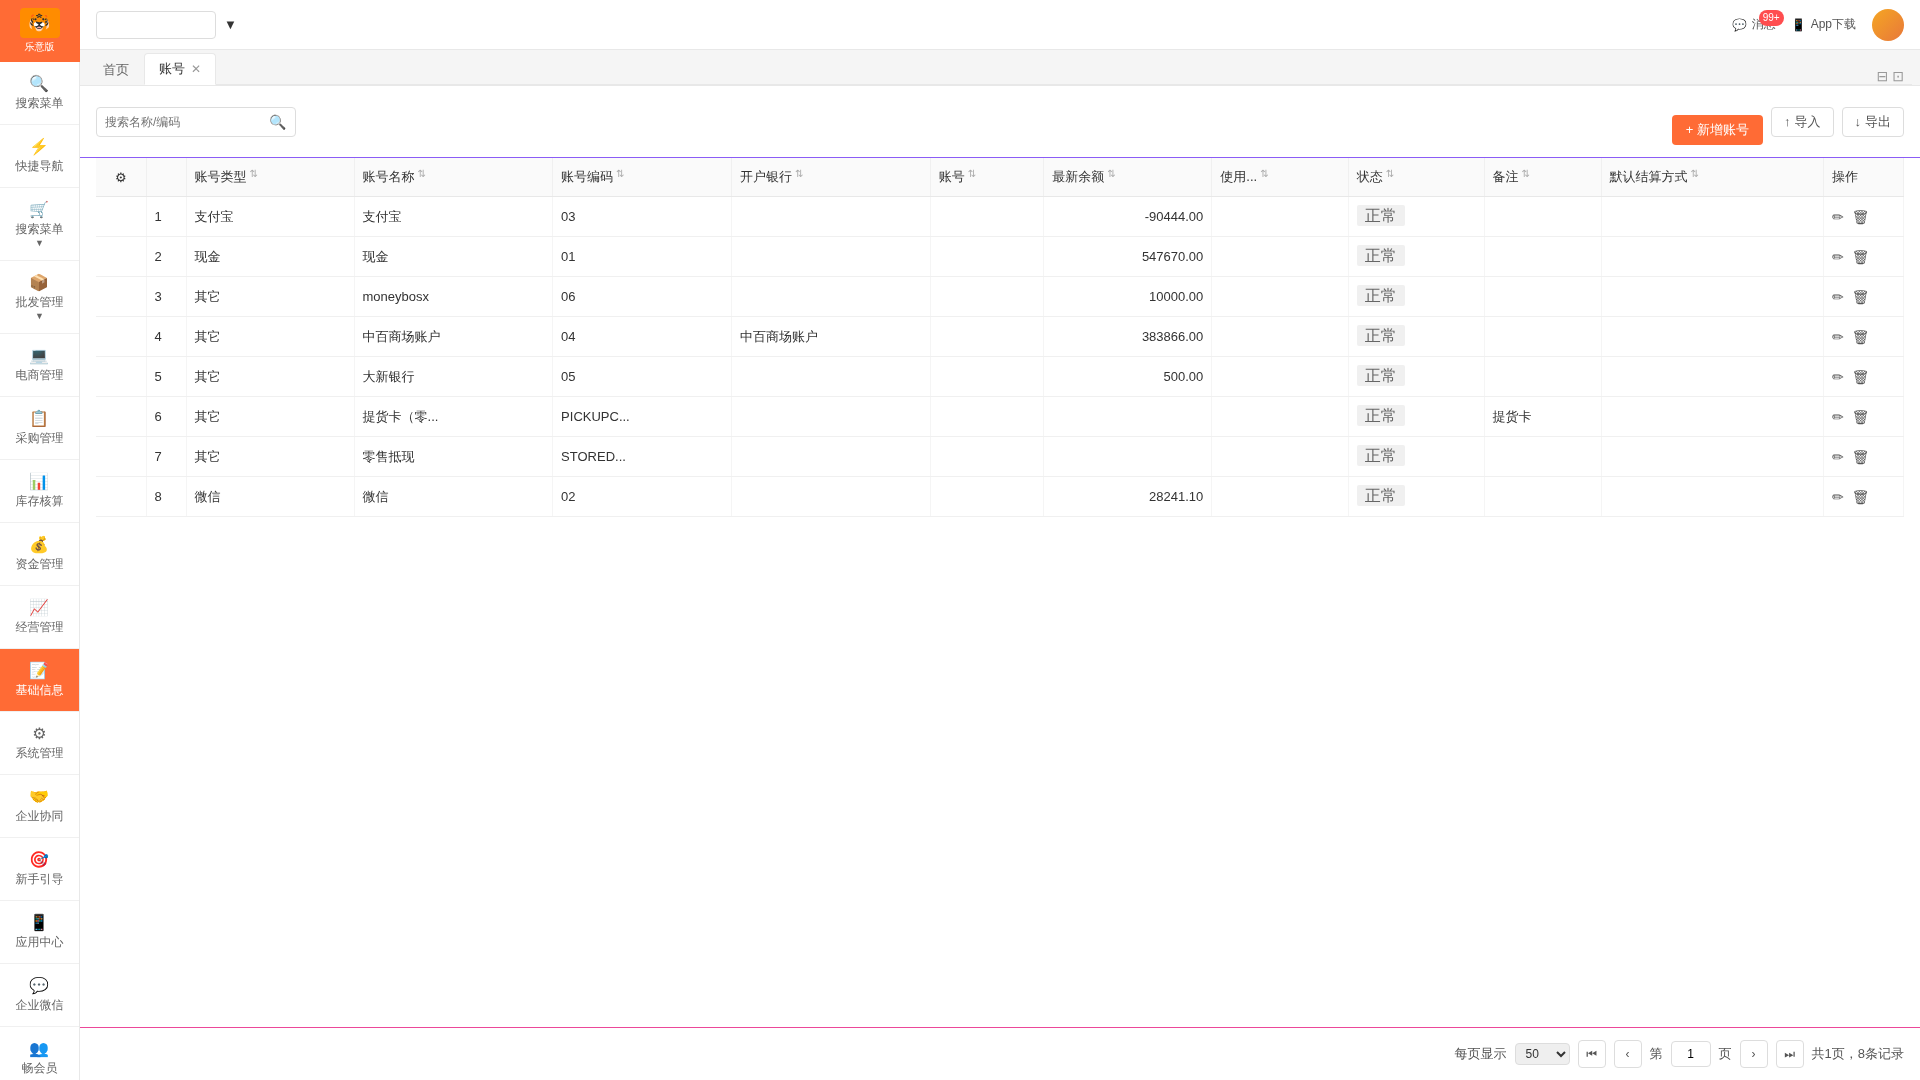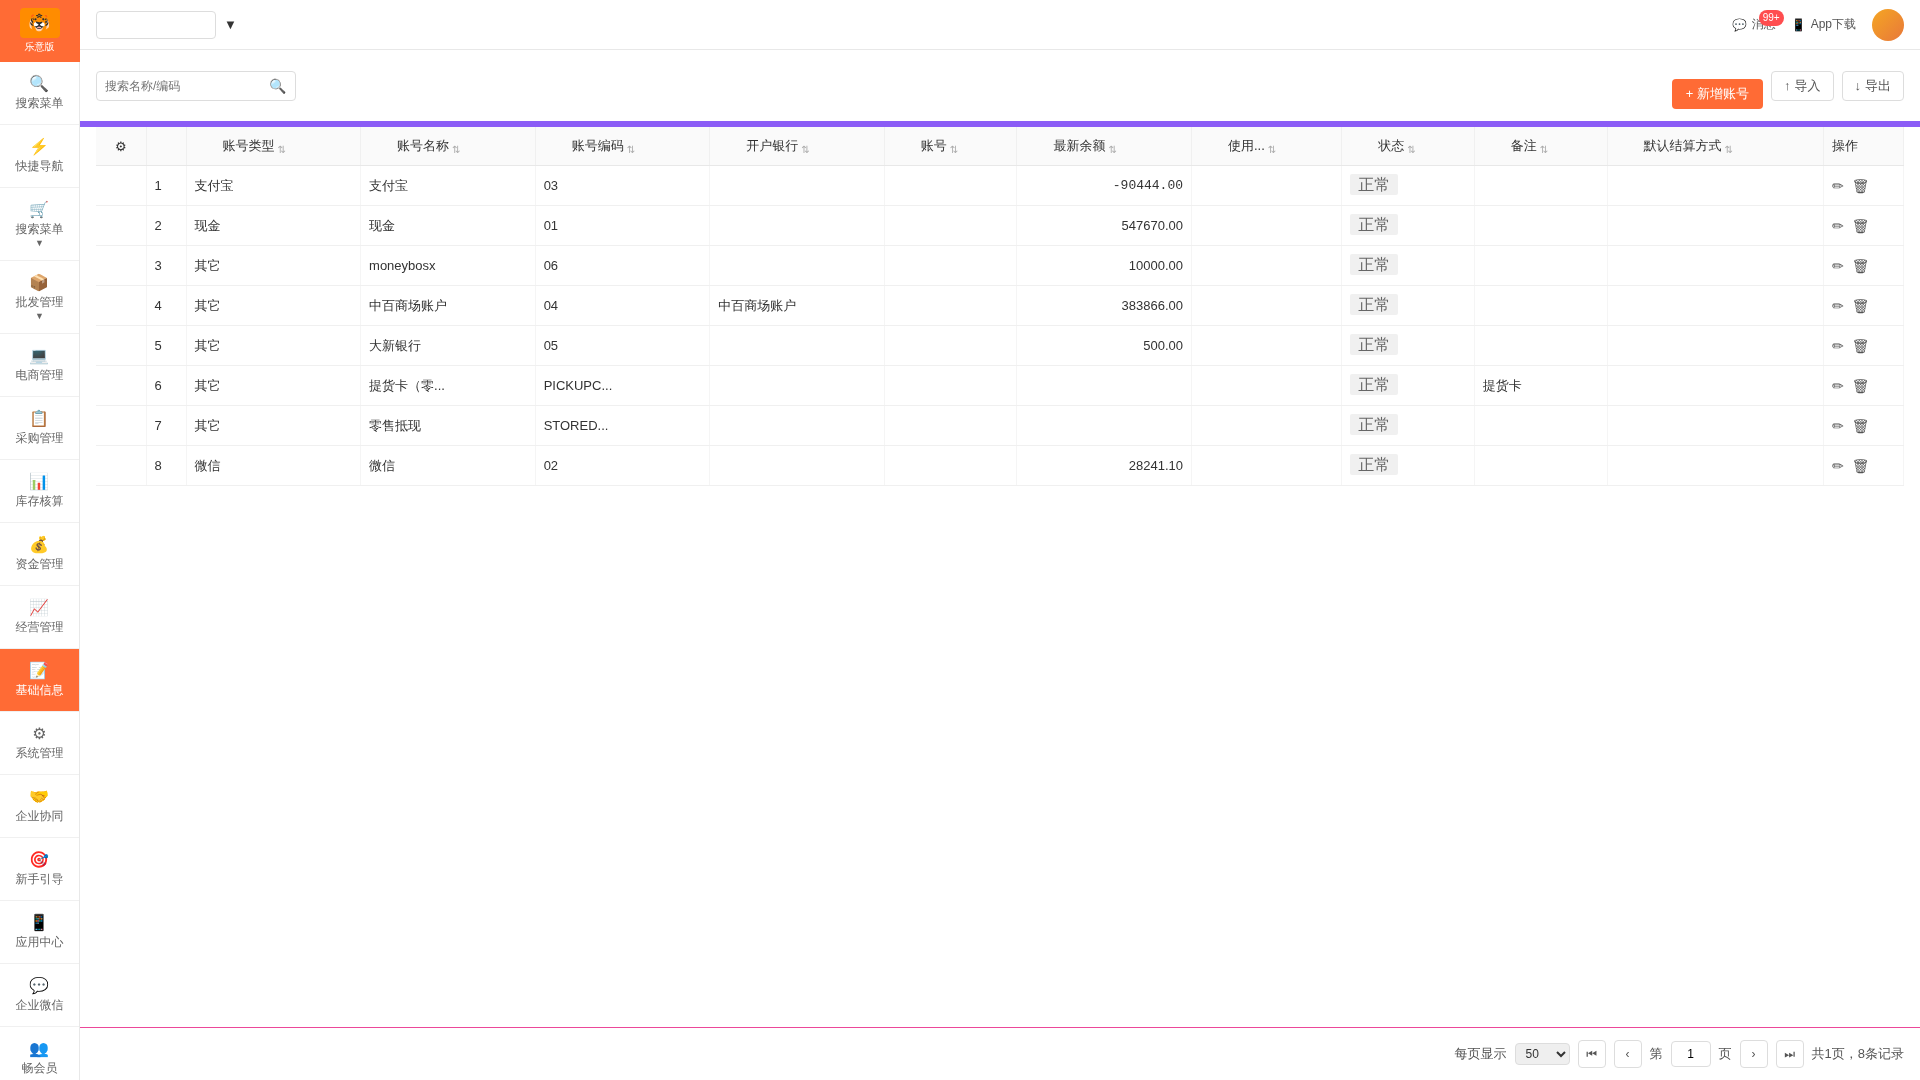--- a/index.html
+++ b/index.html
@@ -171,21 +171,21 @@
       flex-direction: column;
       position: relative;
     }
 
     
     .toolbar {
       padding: 12px 16px;
       display: flex;
       align-items: center;
       justify-content: space-between;
-      border-bottom: 6px solid #8b5cf6;
+      border-bottom: 1px solid #8b5cf6;
     }
     .toolbar-left {
       display: flex;
       align-items: center;
       gap: 8px;
     }
     .search-box {
       display: flex;
       align-items: center;
       border: 1px solid #ddd;
@@ -258,23 +258,22 @@
     td {
       padding: 9px 8px;
       border-bottom: 1px solid #f0f0f0;
       color: #333;
       border-right: 1px solid #f5f5f5;
     }
     td:first-child { text-align: center; color: #666; }
     .sort-icon { color: #aaa; font-size: 10px; }
     .th-content {
       display: flex;
-      align-items: flex-end;
+      align-items: flex-start;
       gap: 3px;
-      margin-left: 28px;
     }
     .status-badge {
       background: #f0f0f0;
       color: #666;
       border-radius: 2px;
       padding: 2px 8px;
       font-size: 16px;
     }
     .status-normal { background: #f0f0f0; color: #666; }
     .action-btns {
@@ -438,20 +437,34 @@
         <span class="badge">99+</span>
       </div>
       <div class="header-icon-btn">
         <span>📱</span>
         <span>App下载</span>
       </div>
       <div class="avatar" style="background: linear-gradient(135deg, #f5a623, #e8783a);"></div>
     </div>
   </div>
 
+  <div class="tab-bar">
+    <div class="tab" style="background: transparent; border-color: transparent; color: #666;">
+      <span>首页</span>
+    </div>
+    <div class="tab active" style="background: white; border: 1px solid #e8e8e8; border-bottom: 1px solid white; color: #333;">
+      <span>账号</span>
+      <span class="tab-close">✕</span>
+    </div>
+    <div style="flex:1; border-bottom: 1px solid #e8e8e8;"></div>
+    <div style="display:flex; align-items:center; gap:4px; padding: 0 8px; border-bottom: 1px solid #e8e8e8;">
+      <span style="cursor:pointer; font-size:14px; color:#999;">⊟</span>
+      <span style="cursor:pointer; font-size:14px; color:#999;">⊡</span>
+    </div>
+  </div>
 
   <div class="content">
 
     <div class="toolbar">
       <div class="toolbar-left">
         <div class="search-box">
           <input type="text" placeholder="搜索名称/编码" style="">
           <span class="search-icon">🔍</span>
         </div>
       </div>
@@ -543,21 +556,21 @@
         </thead>
         <tbody id="table-body">
         <tr>
     <td></td>
     <td>1</td>
     <td>支付宝</td>
     <td>支付宝</td>
     <td>03</td>
     <td></td>
     <td></td>
-    <td style="text-align:right;font-family:Liberation Mono, monospace;">-90444.00</td>
+    <td style="text-align:right;">-90444.00</td>
     <td></td>
     <td><span class="status-badge status-normal">正常</span></td>
     <td></td>
     <td></td>
     <td>
       <div class="action-btns">
         <span class="action-edit">✏</span>
         <span class="action-delete">🗑</span>
       </div>
     </td>

